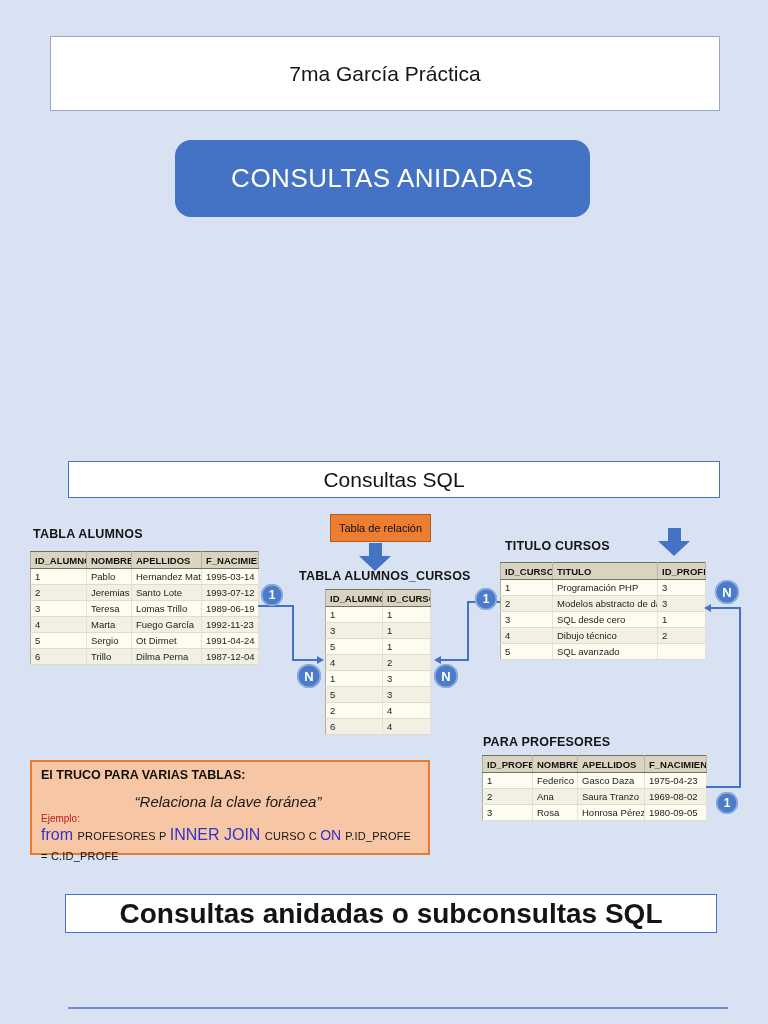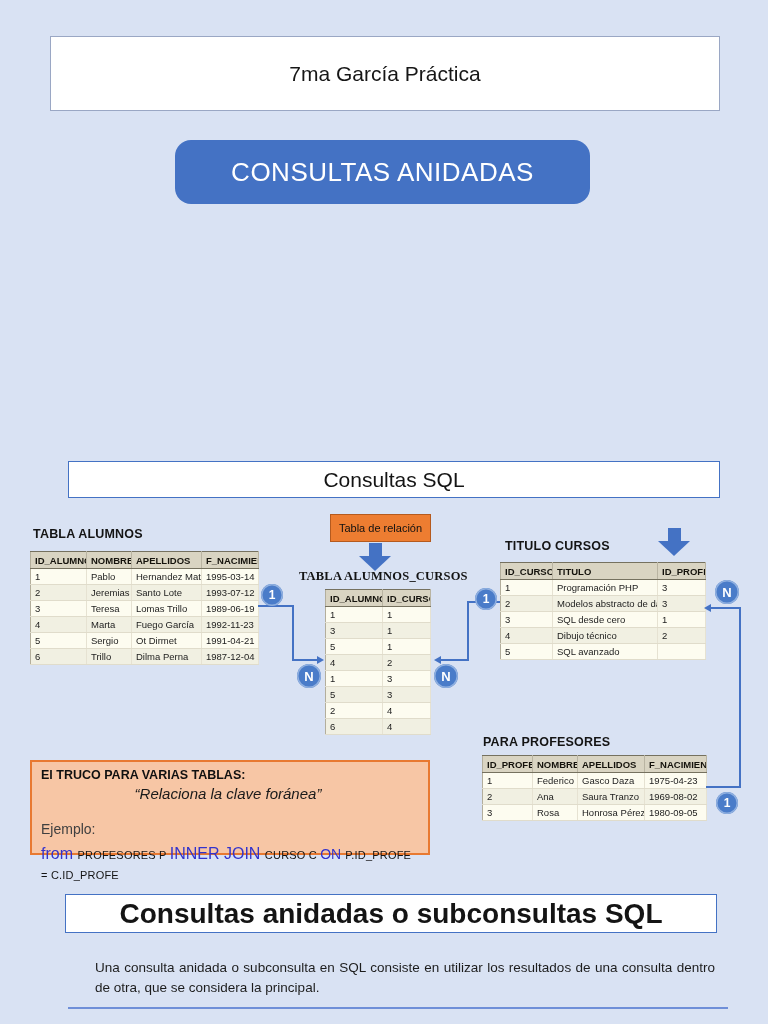--- a/index.html
+++ b/index.html
@@ -11,21 +11,21 @@
   }
   
   .title-box{
     position:absolute;left:50px;top:36px;width:668px;height:73px;
     background:#ffffff;border:1px solid #9aa7c4;
     display:flex;align-items:center;justify-content:center;
     font-size:21px;color:#161616;
   }
   
   .banner{
-    position:absolute;left:175px;top:140px;width:415px;height:64px;
+    position:absolute;left:175px;top:140px;width:415px;height:77px;
     background:#4472c4;border-radius:16px;
     display:flex;align-items:center;justify-content:center;
     color:#ffffff;font-size:26px;letter-spacing:.5px;
   }
   
   .section-box{
     position:absolute;background:#ffffff;border:1.5px solid #4472c4;
     display:flex;align-items:center;justify-content:center;color:#141414;
   }
   .sql-header{left:68px;top:461px;width:650px;height:35px;font-size:21px;}
@@ -73,23 +73,23 @@
   }
   .badge-sm{width:22px;height:22px;}
   .badge-lg{width:24px;height:24px;font-size:13px;}
   
   .trick-box{
     position:absolute;left:30px;top:760px;width:400px;height:95px;
     background:#f7c6a5;border:2px solid #e87931;box-sizing:border-box;
     padding:6px 13px 4px 9px;
   }
   .trick-title{font-size:12.5px;font-weight:700;color:#101010;}
-  .trick-quote{font-size:15px;font-style:italic;text-align:center;color:#1a1a1a;margin-top:3px;}
-  .trick-example{font-size:14px;margin-top:19px;color:#404040;}
-  .trick-code{margin-top:7px;line-height:1.25;}
+  .trick-quote{font-size:15px;font-style:italic;text-align:center;color:#1a1a1a;margin-top:11px;}
+  .trick-example{font-size:10px;margin-top:3px;color:#b91c1c;}
+  .trick-code{margin-top:1px;line-height:1.25;}
   .tok-kw-lg{font-size:16px;color:#3333cc;}
   .tok-kw-md{font-size:14px;color:#3333cc;}
   .tok-plain{font-size:11px;color:#141414;letter-spacing:.2px;}
   
   .nested-paragraph{
     position:absolute;left:95px;top:958px;width:620px;
     font-size:13.5px;line-height:1.45;text-align:justify;color:#1d1d1d;
   }
   .bottom-rule{position:absolute;left:68px;top:1007px;width:660px;height:2px;background:#6f8fd8;}
 </style>
@@ -116,21 +116,21 @@
   <div class="down-arrow" style="left:359px;top:543px;">
     <div class="da-stem"></div>
     <div class="da-head"></div>
   </div>
   <div class="down-arrow" style="left:658px;top:528px;">
     <div class="da-stem"></div>
     <div class="da-head"></div>
   </div>
 
   <div class="tbl-title" style="left:33px;top:527px;">TABLA ALUMNOS</div>
-  <div class="tbl-title" style="left:299px;top:569px;font-family:Liberation Serif, serif;">TABLA ALUMNOS_CURSOS</div>
+  <div class="tbl-title" style="left:299px;top:569px;">TABLA ALUMNOS_CURSOS</div>
   <div class="tbl-title" style="left:505px;top:539px;">TITULO CURSOS</div>
   <div class="tbl-title" style="left:483px;top:735px;">PARA PROFESORES</div>
 
   <table class="dbtable" style="left:30px;top:551px;width:228px;">
     <colgroup>
         <col style="width:56px">
         <col style="width:45px">
         <col style="width:70px">
         <col style="width:57px">
       </colgroup>
@@ -164,21 +164,21 @@
         <tr>
           <td>4</td>
           <td>Marta</td>
           <td>Fuego García</td>
           <td>1992-11-23</td>
         </tr>
         <tr>
           <td>5</td>
           <td>Sergio</td>
           <td>Ot Dirmet</td>
-          <td>1991-04-21</td>
+          <td>1991-04-24</td>
         </tr>
         <tr>
           <td>6</td>
           <td>Trillo</td>
           <td>Dilma Perna</td>
           <td>1987-12-04</td>
         </tr>
       </tbody>
     </table>
 
@@ -333,16 +333,15 @@
   <div class="trick-box">
     <div class="trick-title">El TRUCO PARA VARIAS TABLAS:</div>
     <div class="trick-quote">“Relaciona la clave foránea”</div>
     <div class="trick-example">Ejemplo:</div>
     <div class="trick-code"><span class="tok-kw-lg">from </span><span class="tok-plain">PROFESORES P </span><span class="tok-kw-lg">INNER JOIN </span><span class="tok-plain">CURSO C </span><span class="tok-kw-md">ON </span><span class="tok-plain">P.ID_PROFE = C.ID_PROFE</span></div>
   </div>
 
   <div class="section-box nested-header">
     <span>Consultas anidadas o subconsultas SQL</span>
   </div>
-  <div class="nested-paragraph">Una consulta anidada o subconsulta en SQL consiste en utilizar los resultados de una consulta dentro de otra, que se considera la principal.</div>
   <div class="bottom-rule"></div>
 
 </div>
 
 </body></html>

